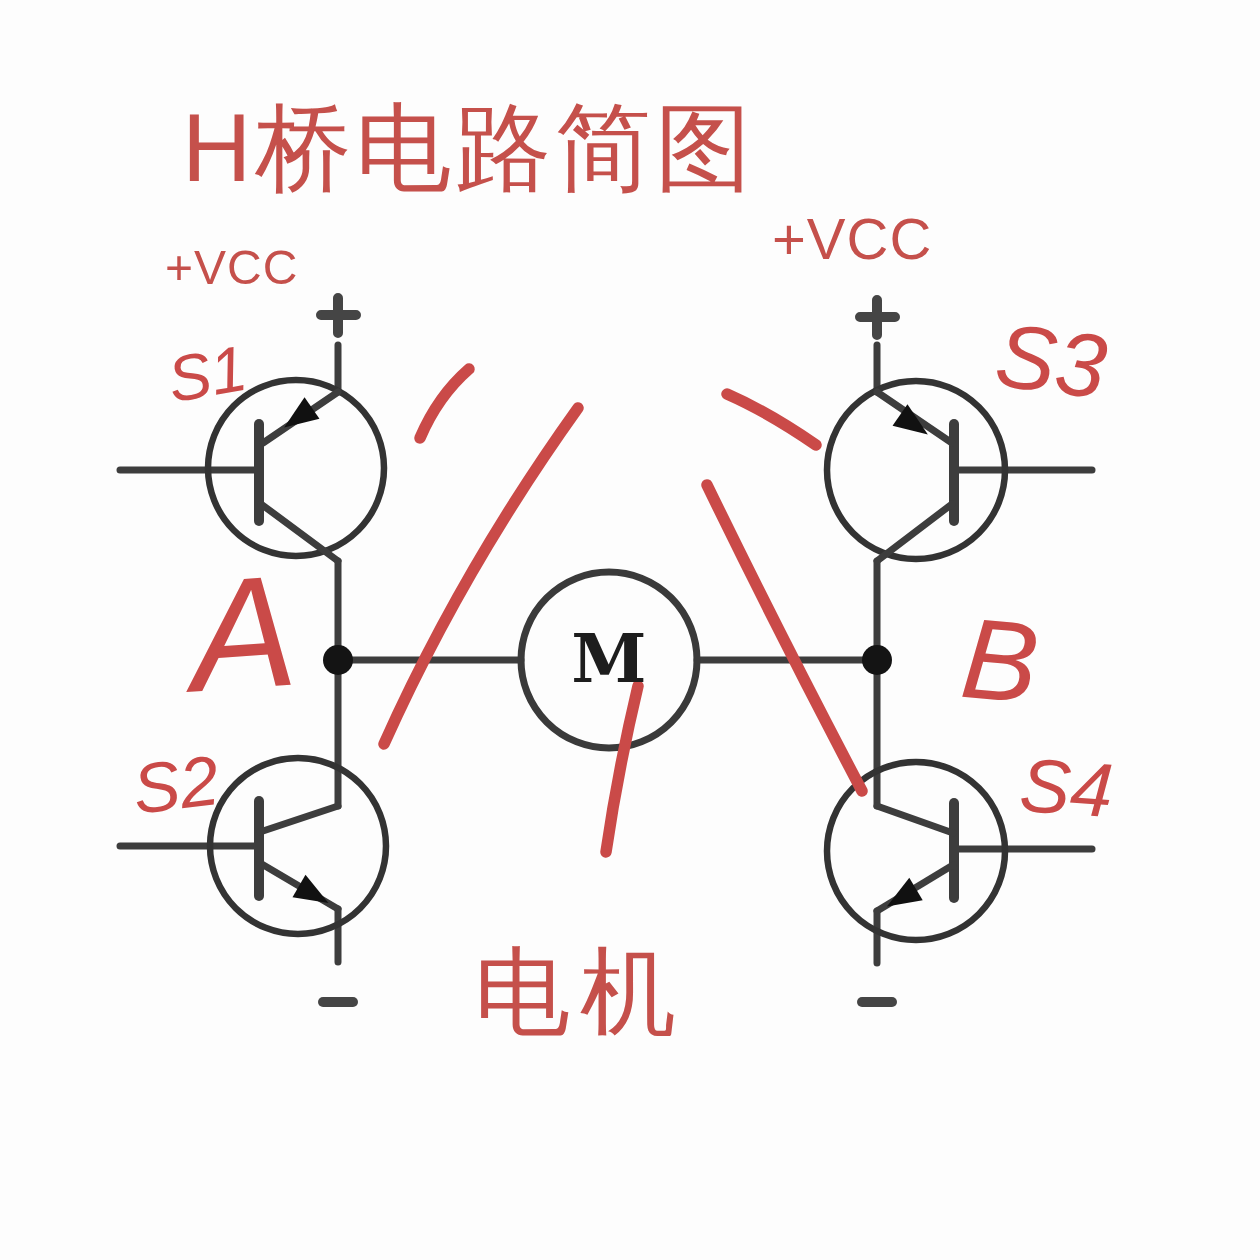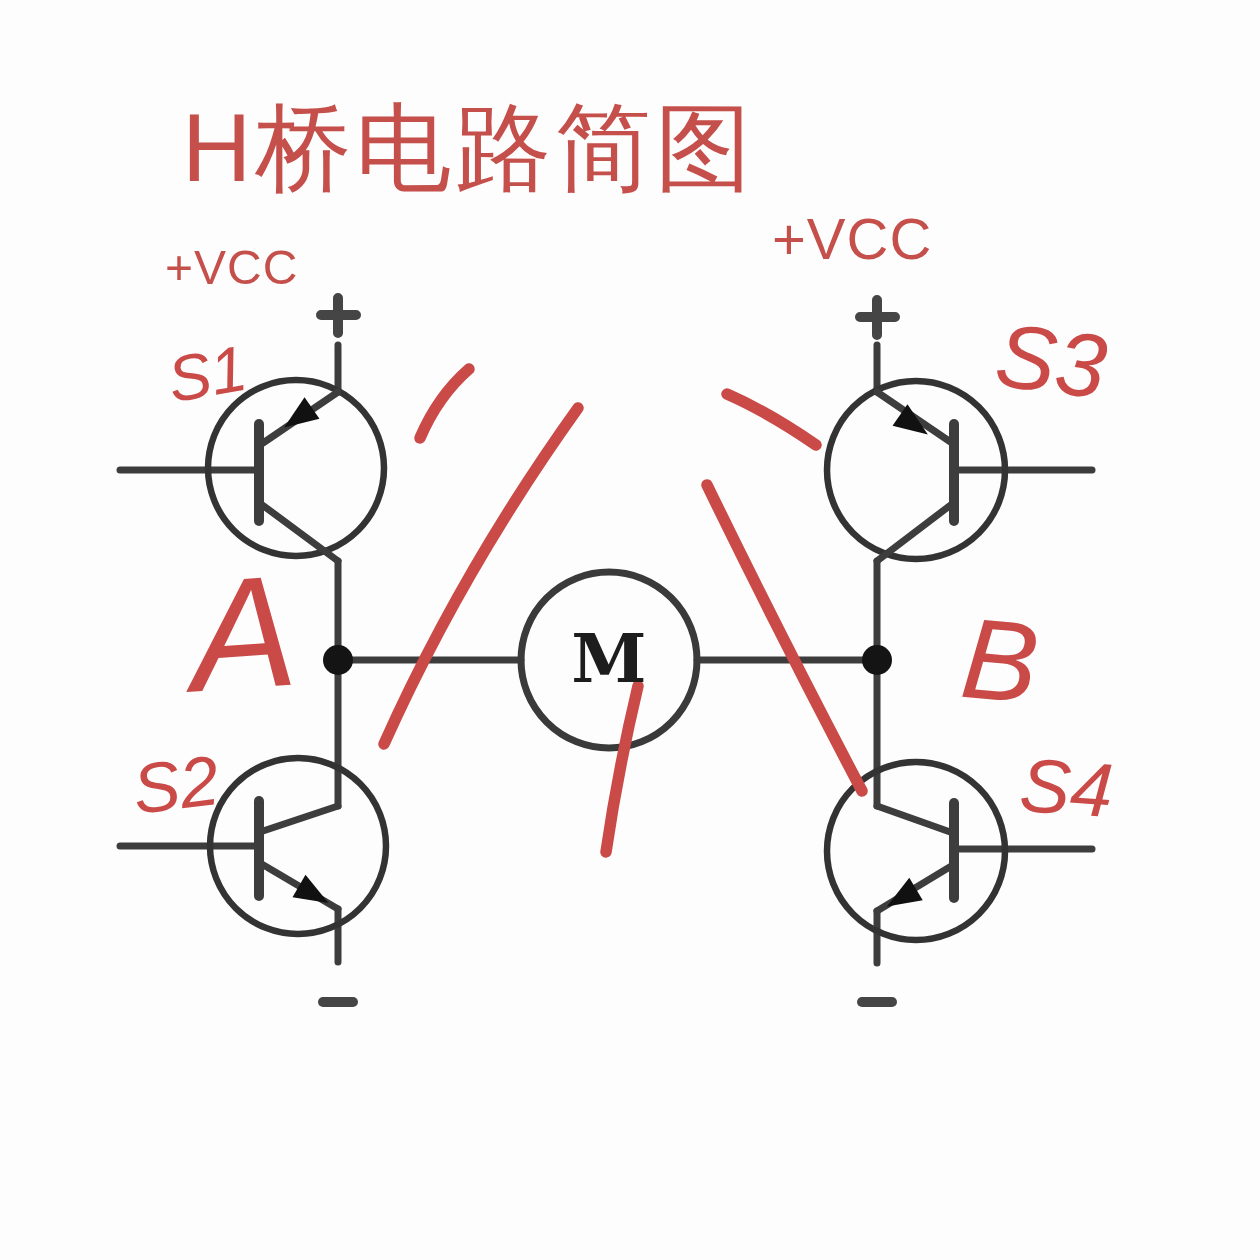--- a/index.html
+++ b/index.html
@@ -106,20 +106,21 @@
       <path d="M707,485 Q780,635 862,791"></path>
       <path d="M638,686 Q618,770 606,852"></path>
     </g>
   </svg>
 
   <div class="label print-red title">H桥电路简图</div>
 
   <div class="label print-red vcc-left">+VCC</div>
   <div class="label print-red vcc-right">+VCC</div>
 
+  <div class="label print-red anno-motor">电机</div>
 
   <div class="label hand-red lbl-s1">S1</div>
   <div class="label hand-red lbl-s2">S2</div>
   <div class="label hand-red lbl-s3">S3</div>
   <div class="label hand-red lbl-s4">S4</div>
 
   <div class="label hand-red lbl-a">A</div>
   <div class="label hand-red lbl-b">B</div>
 
   <div class="label lbl-m">M</div>

